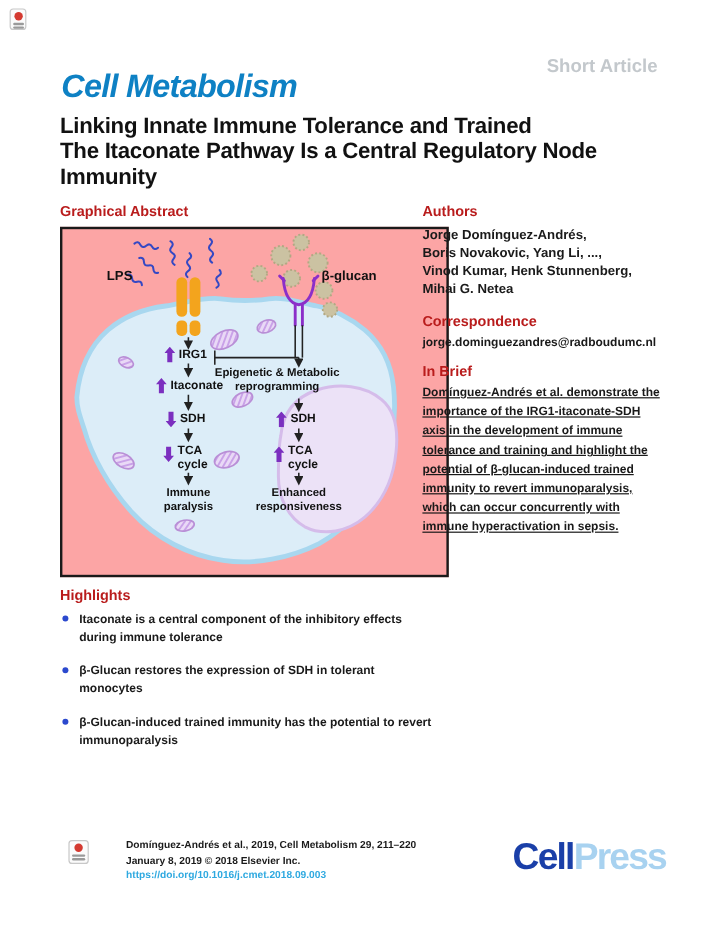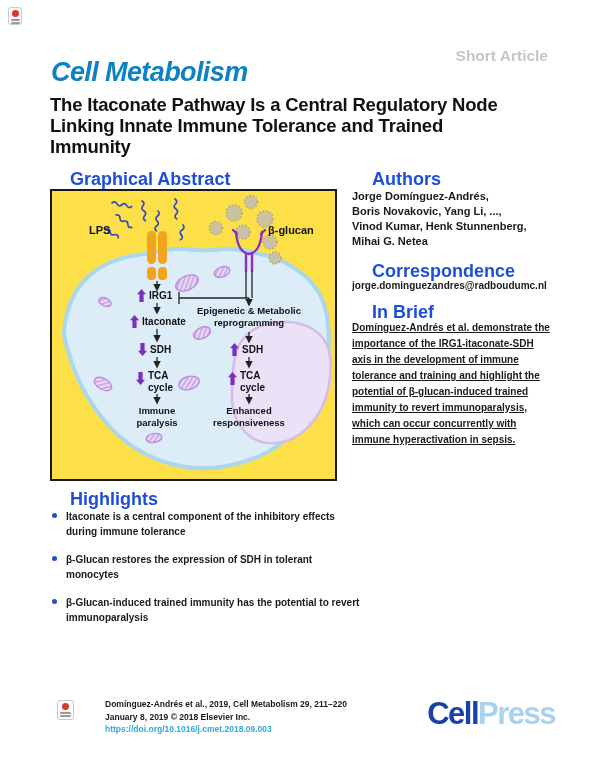--- a/index.html
+++ b/index.html
@@ -15,24 +15,24 @@
   .badge { background:#fbfbfb; border:1px solid #c8c8c8; border-radius:3px;
            display:flex; flex-direction:column; align-items:center; }
   .badge .dot { background:#d43a31; border-radius:50%; }
   .badge .bar { background:#9a9a9a; border-radius:1px; }
 
   .journal-name { font-size:27px; font-weight:bold; letter-spacing:-0.6px; color:#0E81C4; }
   .article-type { font-size:15.5px; font-weight:bold; color:#C3C8CC; }
 
   .paper-title { font-size:18.5px; font-weight:bold; color:#111; line-height:21px; letter-spacing:-0.2px; }
 
-  .sec-head { font-size:18px; font-weight:bold; color:#1d4ed8;margin-left:20px; }
-
-  
-  .fig { width:287px; height:292px; border:2px solid #1a1a1a; background:#fde047; position:absolute; }
+  .sec-head { font-size:12px; font-weight:bold; color:#b91c1c; }
+
+  
+  .fig { width:324px; height:292px; border:2px solid #1a1a1a; background:#fca5a5; position:absolute; }
   .fig-label { position:absolute; font-weight:bold; color:#111; }
   .fig-label.big { font-size:11px; }
   .row { position:absolute; display:flex; align-items:flex-start; gap:3px; }
   .row .txt { font-size:10px; font-weight:bold; color:#111; line-height:11.5px; padding-top:1px; }
   .cblock { position:absolute; text-align:center; font-size:9.5px; font-weight:bold;
             color:#111; line-height:12px; }
 
   
   .authors-line { font-size:11px; font-weight:bold; color:#1a1a1a; line-height:15px; }
   .email { font-size:10px; font-weight:bold; color:#1a1a1a; }
@@ -55,22 +55,22 @@
 <div class="abs badge" style="left:8px; top:7px; width:14px; height:18px; padding-top:2px;">
   <div class="dot" style="width:7px; height:7px;"></div>
   <div class="bar" style="width:9px; height:1.5px; margin-top:2px;"></div>
   <div class="bar" style="width:9px; height:1.5px; margin-top:1.5px;"></div>
 </div>
 
 <div class="abs article-type" style="right:52px; top:47px;">Short Article</div>
 <div class="abs journal-name" style="left:51px; top:57px;font-style:italic;">Cell Metabolism</div>
 
 <div class="abs paper-title" style="left:50px; top:94px; width:540px;">
+  <div>Linking Innate Immune Tolerance and Trained</div>
   <div>The Itaconate Pathway Is a Central Regulatory Node</div>
-  <div>Linking Innate Immune Tolerance and Trained</div>
   <div>Immunity</div>
 </div>
 
 <div class="abs sec-head" style="left:50px; top:169px;">Graphical Abstract</div>
 <div class="abs sec-head" style="left:352px; top:169px;">Authors</div>
 
 <div class="fig" style="left:50px; top:189px;">
   <svg width="283" height="288" viewBox="0 0 283 288">
     <defs>
       <marker id="ah" markerWidth="8" markerHeight="8" refX="1" refY="3" orient="auto">
@@ -168,21 +168,21 @@
     <span class="txt">IRG1</span>
   </div>
 
   <div class="row" style="left:78px; top:124px;">
     <svg width="9" height="13" viewBox="0 0 9 13">
       <polygon points="4.5,0 9,5.2 6.6,5.2 6.6,13 2.4,13 2.4,5.2 0,5.2" fill="#7B2FBF"></polygon>
       </svg>
     <span class="txt">Itaconate</span>
   </div>
 
-  <div class="cblock" style="left:139px; top:114px; width:116px;">Epigenetic &amp; Metabolic reprogramming</div>
+  <div class="cblock" style="left:121px; top:114px; width:116px;">Epigenetic &amp; Metabolic reprogramming</div>
 
   <div class="row" style="left:86px; top:152px;">
     <svg width="9" height="13" viewBox="0 0 9 13">
       <polygon points="4.5,13 9,7.8 6.6,7.8 6.6,0 2.4,0 2.4,7.8 0,7.8" fill="#7B2FBF"></polygon>
       </svg>
     <span class="txt">SDH</span>
   </div>
   <div class="row" style="left:178px; top:152px;">
     <svg width="9" height="13" viewBox="0 0 9 13">
       <polygon points="4.5,0 9,5.2 6.6,5.2 6.6,13 2.4,13 2.4,5.2 0,5.2" fill="#7B2FBF"></polygon>

